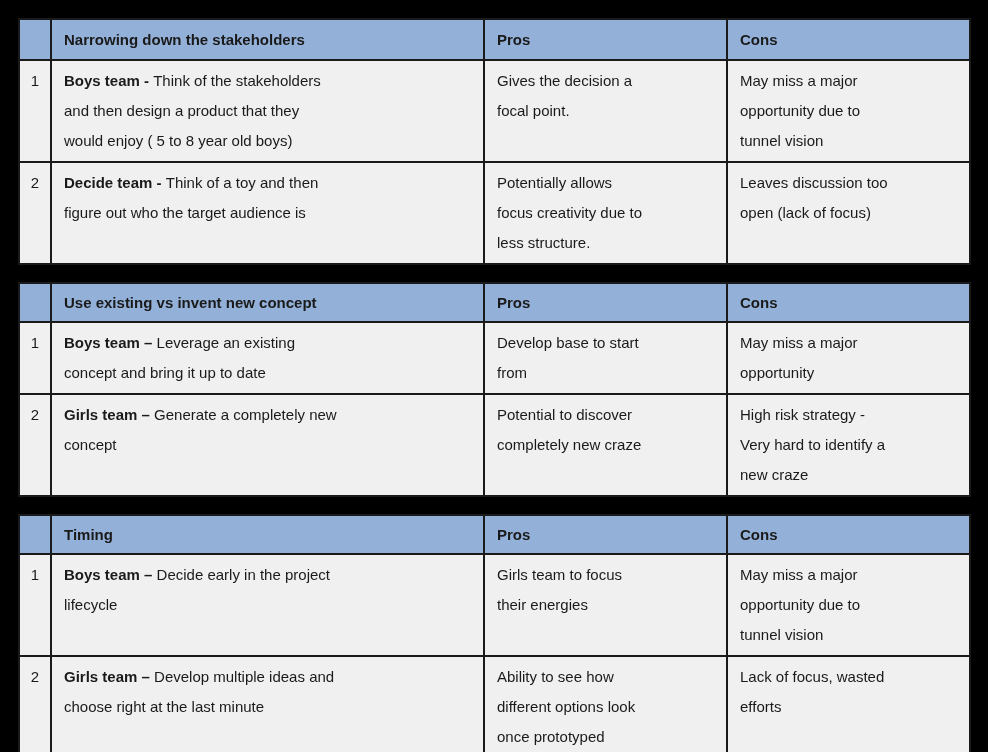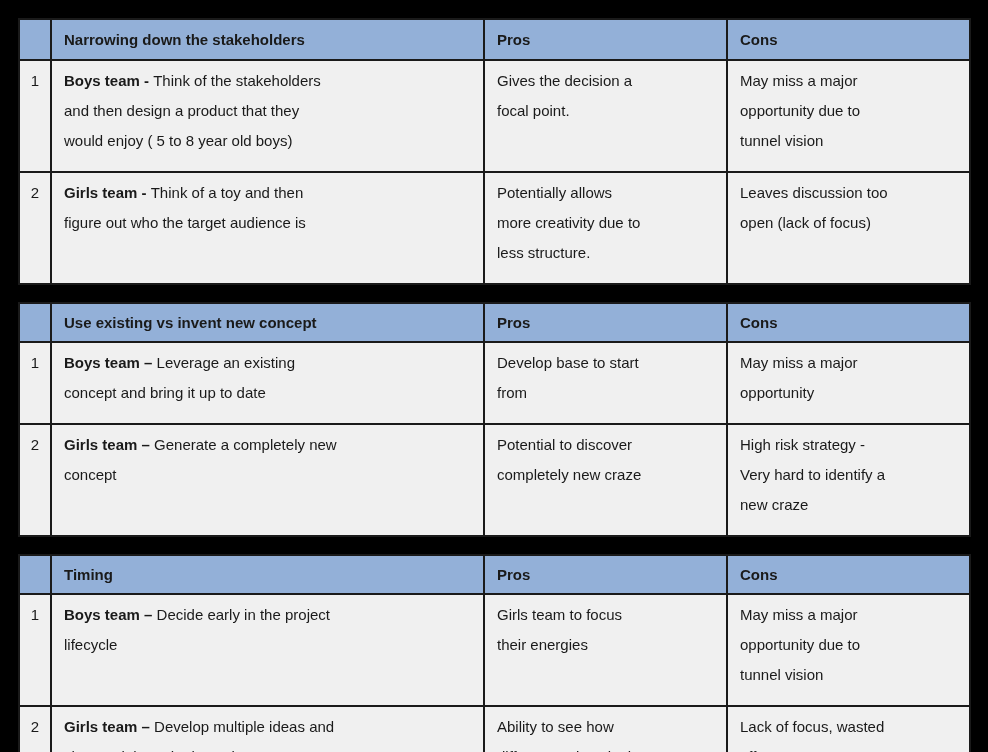--- a/index.html
+++ b/index.html
@@ -46,21 +46,21 @@
   .pc-table th {
     background: var(--header-bg);
     font-weight: bold;
     text-align: left;
     vertical-align: middle;
     padding: 2px 8px 2px 12px;
   }
   .pc-table td {
     background: var(--body-bg);
     vertical-align: top;
-    padding: 5px 9px 15px 12px;
+    padding: 5px 9px 5px 12px;
   }
   .pc-table td.num {
     text-align: center;
     padding: 5px 2px;
   }
   .t1 tr.hdr { height: 41px; }
   .t1 tr.r1  { height: 97px; }
   .t1 tr.r2  { height: 98px; }
   .t2 tr.hdr { height: 39px; }
   .t2 tr.r1  { height: 71px; }
@@ -98,24 +98,24 @@
 and then design a product that they
 would enjoy ( 5 to 8 year old boys)</span></td>
         <td class="pre">Gives the decision a
 focal point.</td>
         <td class="pre">May miss a major
 opportunity due to
 tunnel vision</td>
       </tr>
       <tr class="r2">
         <td class="num">2</td>
-        <td><span class="lead">Girls team - </span><span class="pre">Think of a toy and then
+        <td><span class="lead">Decide team - </span><span class="pre">Think of a toy and then
 figure out who the target audience is</span></td>
         <td class="pre">Potentially allows
-more creativity due to
+focus creativity due to
 less structure.</td>
         <td class="pre">Leaves discussion too
 open (lack of focus)</td>
       </tr>
     </tbody>
   </table>
 
   <table class="pc-table t2">
     <colgroup>
         <col class="c-num">

